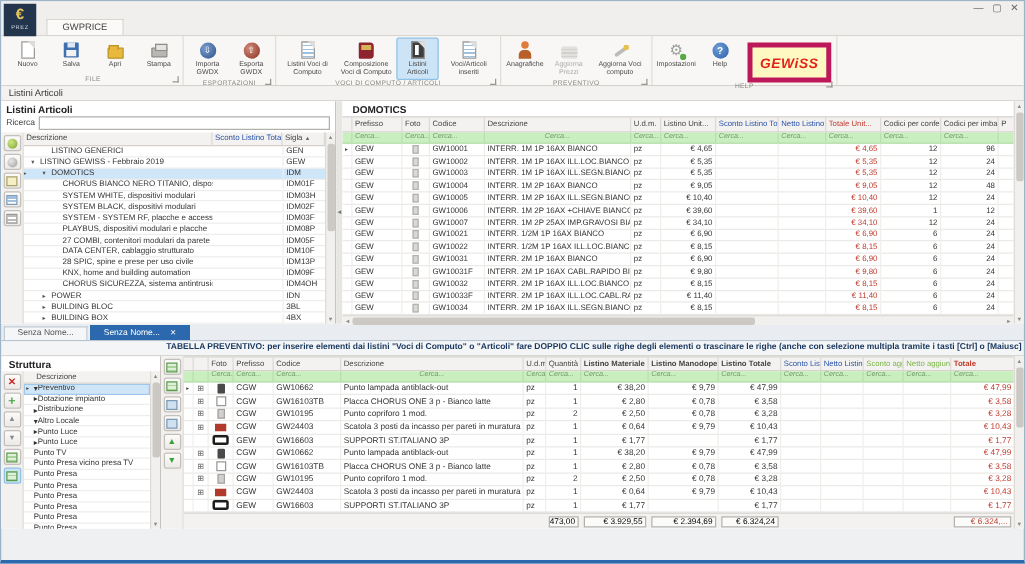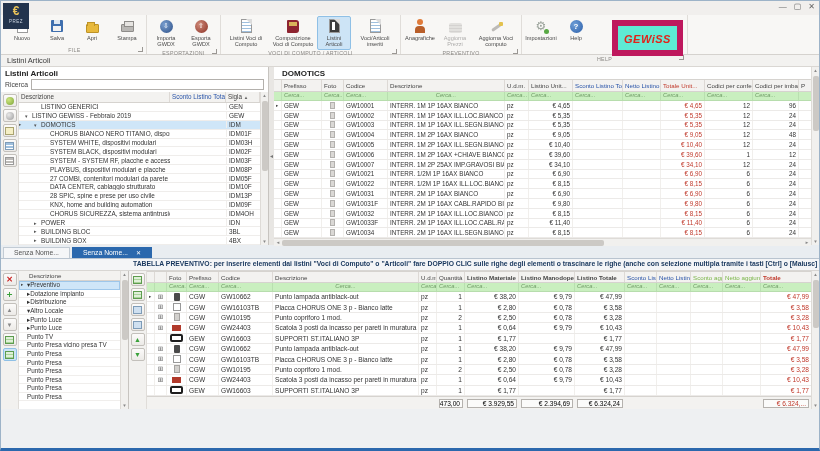--- a/index.html
+++ b/index.html
@@ -26,21 +26,21 @@
   .rgroup { display:flex; flex-direction:column; border-right:1px solid #e0ddd9; padding:1px 2px 0; }
   .rbtns { flex:1; display:flex; align-items:flex-start; gap:1px; }
   .rbtn { width:34px; display:flex; flex-direction:column; align-items:center; padding:1px 0; border:1px solid transparent; border-radius:2px;}
   .rbtn.wide { width:46px; }
   .rbtn.active { background:#cde4f6; border-color:#8fc0e6; }
   .rbtn.disabled { opacity:.45; }
   .rbtn .lbl { font-size:5.6px; color:#4a4a4a; text-align:center; line-height:1.15; margin-top:1px; }
   .glabel { height:9px; display:flex; align-items:center; justify-content:center; position:relative; }
   .glabel span { font-size:5.3px; color:#8a8784; letter-spacing:.3px; }
   .launcher { position:absolute; right:1px; bottom:2px; width:5px; height:5px; border-right:1px solid #9a9793; border-bottom:1px solid #9a9793; }
-  .gewiss-box { margin:4px 2px 0 18px; border:6px solid #be185d; background:#5eead4; padding:3px 6px; }
+  .gewiss-box { margin:4px 2px 0 4px; border:4px solid #be185d; background:#fef9c3; padding:3px 6px; }
   .gewiss-box b { color:#e2231a; font-style:italic; font-size:11px; letter-spacing:.5px; }
 
   
   .ic { width:16px; height:16px; position:relative; display:flex; align-items:center; justify-content:center; }
   .pg { width:11px; height:14px; background:#fff; border:1px solid #9a9a9a; position:relative; }
   .pg:after { content:""; position:absolute; right:-1px; top:-1px; border:3px solid #dcdcdc; border-left-color:transparent; border-bottom-color:transparent; }
   .pg.lines { background:repeating-linear-gradient(#fff,#fff 2px,#9fc0de 2px,#9fc0de 3px); }
   .pg.dark { background:#3d3d3d; }
   .pg.dark:before { content:""; position:absolute; left:2px; top:2px; bottom:2px; width:3px; background:#fff; }
   .floppy { width:12px; height:12px; background:#3f6fae; border-radius:1px; position:relative; }
@@ -185,20 +185,23 @@
       <span>—</span>
       <span>▢</span>
       <span>✕</span>
     </div>
   </div>
 
   <div class="app-badge">
     <span class="euro">€</span>
     <span class="sub">PREZ</span>
   </div>
+  <div class="ribbon-tabs">
+    <div class="rtab">GWPRICE</div>
+  </div>
 
   <div class="ribbon">
     <div class="rgroup">
       <div class="rbtns">
         <div class="rbtn">
           <span class="ic">
               <span class="pg"></span>
             </span>
           <span class="lbl">Nuovo</span>
         </div>
@@ -803,20 +806,21 @@
       <span>Senza Nome...</span>
       <span class="x">✕</span>
     </div>
   </div>
 
   <div class="tabella-hd">TABELLA PREVENTIVO: per inserire elementi dai listini "Voci di Computo" o "Articoli" fare DOPPIO CLIC sulle righe degli elementi o trascinare le righe (anche con selezione multipla tramite i tasti [Ctrl] o [Maiusc] + [Invio])</div>
 
   <div class="lower">
 
     <div class="struttura">
+      <div class="st-title">Struttura</div>
       <div class="st-body">
         <div class="side-tools">
           <div class="tbtn">
               <span class="xred">✕</span>
             </div>
           <div class="tbtn">
               <span class="plus-g">＋</span>
             </div>
           <div class="tbtn">
               <span class="arr-gray">▲</span>

